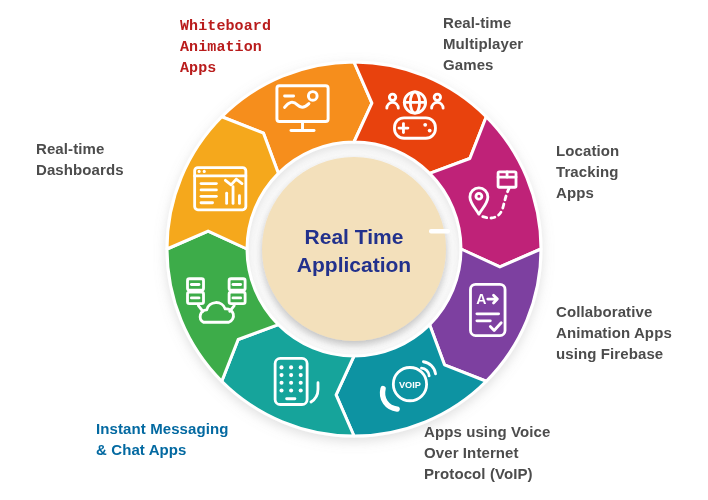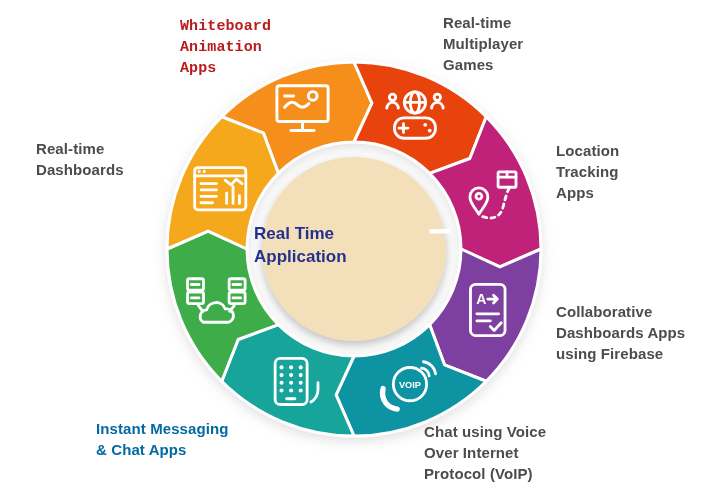--- a/index.html
+++ b/index.html
@@ -19,23 +19,23 @@
   .label-multiplayer { left:443px; top:12px; }
   .label-location    { left:556px; top:140px; }
   .label-education   { left:556px; top:301px; }
   .label-voip        { left:424px; top:421px; }
   .label-messaging   { left:96px;  top:418px; }
   .label-datastorage { left:16px;  top:292px; }
   .label-dashboards  { left:36px;  top:138px; }
   .center-label {
     position:absolute;
     left:254px; top:223px; width:200px;
-    text-align:left;
+    text-align:center;
     white-space:pre-line;
-    font-size:17px;
+    font-size:21px;
     font-weight:bold;
     line-height:1.35;
     color:#22318C;
   }
 </style>
 </head>
 <body>
 
 <div class="stage">
 
@@ -191,23 +191,23 @@
   <div class="seg-label label-whiteboard" style="color: #b91c1c; font-family: Liberation Mono, monospace;">Whiteboard
 Animation
 Apps</div>
   <div class="seg-label label-multiplayer" style="color: rgb(76, 76, 76);">Real-time
 Multiplayer
 Games</div>
   <div class="seg-label label-location" style="color: rgb(76, 76, 76);">Location
 Tracking
 Apps</div>
   <div class="seg-label label-education" style="color: rgb(76, 76, 76);">Collaborative
-Dashboards Apps
+Animation Apps
 using Firebase</div>
-  <div class="seg-label label-voip" style="color: rgb(76, 76, 76);">Chat using Voice
+  <div class="seg-label label-voip" style="color: rgb(76, 76, 76);">Apps using Voice
 Over Internet
 Protocol (VoIP)</div>
   <div class="seg-label label-messaging" style="color: #0369a1;">Instant Messaging
 &amp; Chat Apps</div>
   <div class="seg-label label-dashboards" style="color: rgb(76, 76, 76);">Real-time
 Dashboards</div>
 
 </div>
 
 </body></html>

